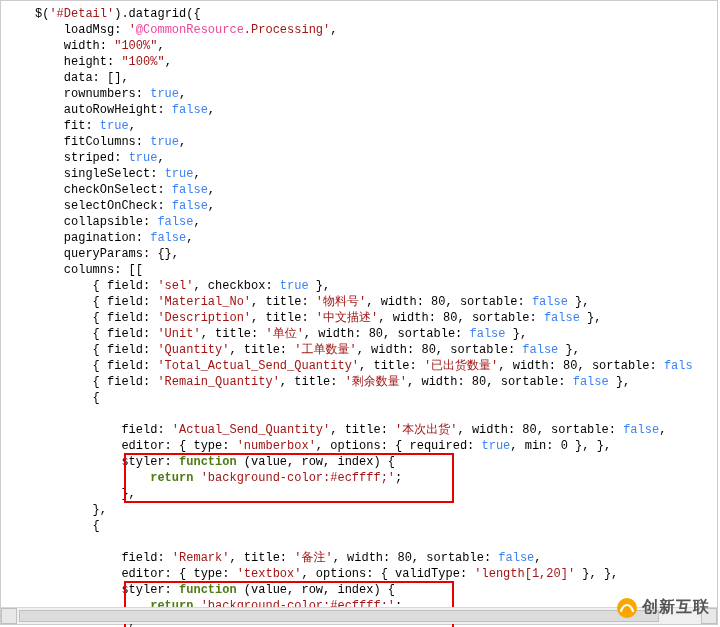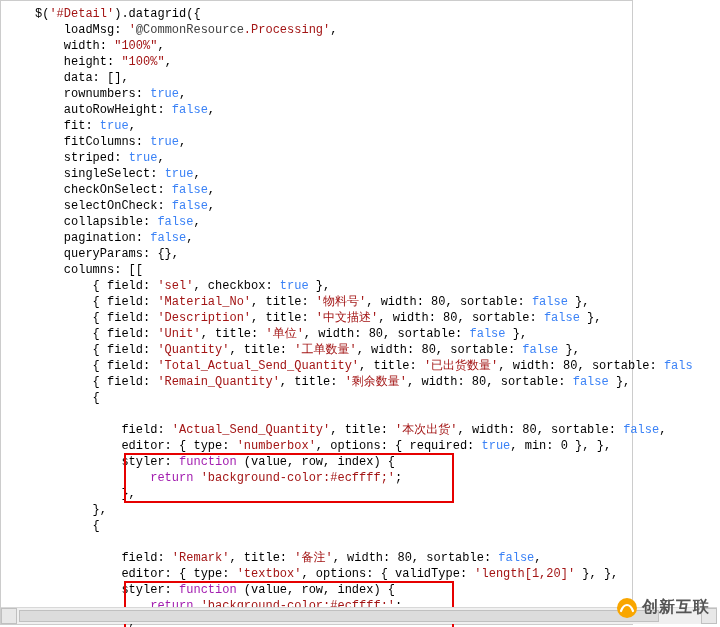--- a/index.html
+++ b/index.html
@@ -10,37 +10,37 @@
     background: #fff;
     font-family: "SimSun", "NSimSun", "Courier New", monospace;
     font-size: 12px;
     line-height: 16px;
     overflow: hidden;
     position: relative;
   }
   .frame {
     position: absolute;
     left: 0; top: 0;
-    width: 633px;
+    width: 718px;
     height: 625px;
     border: 1px solid #ccc;
     box-sizing: border-box;
   }
   .code {
     position: absolute;
     left: 34px;
     top: 5px;
     white-space: pre;
     color: #000;
   }
   
   .s  { color: #a31515; }     
   .b  { color: #3b82f6; }     
-  .k  { color: #a21caf; }     
-  .at { color: #404040; }     
+  .k  { color: #4d7c0f; font-weight: bold; }     
+  .at { color: #ec4899; }     
   .n  { color: #000; }
   
   .hl {
     position: absolute;
     border: 2px solid #e60000;
     box-sizing: border-box;
   }
   
   .wm {
     position: absolute;

